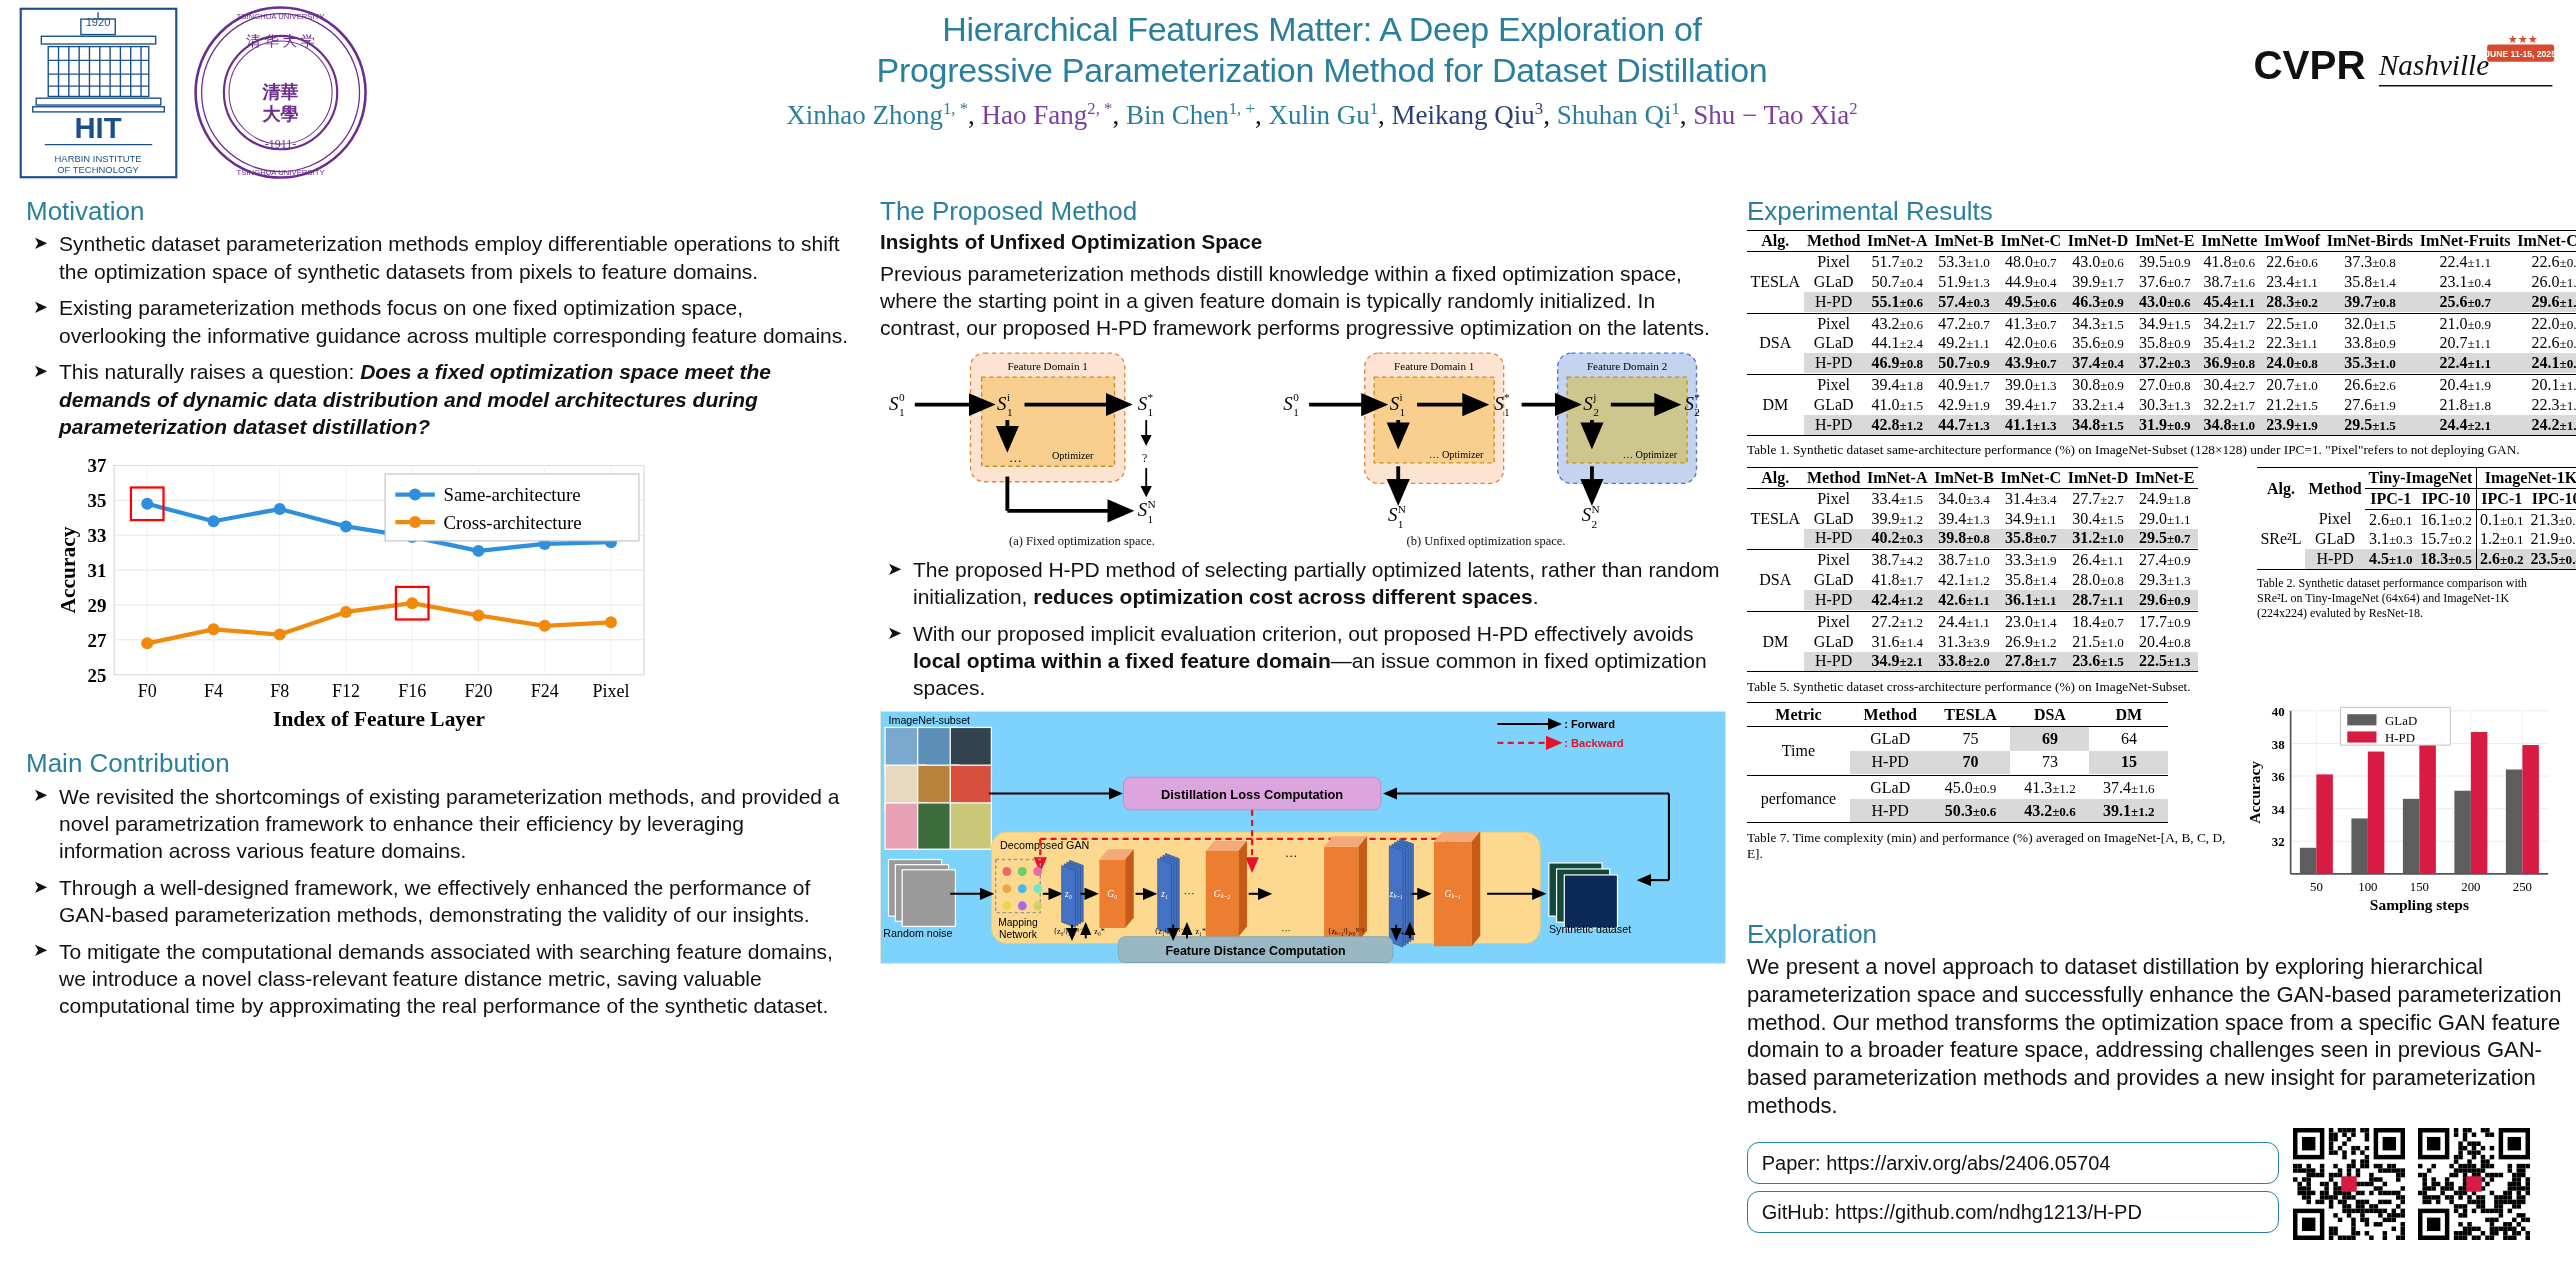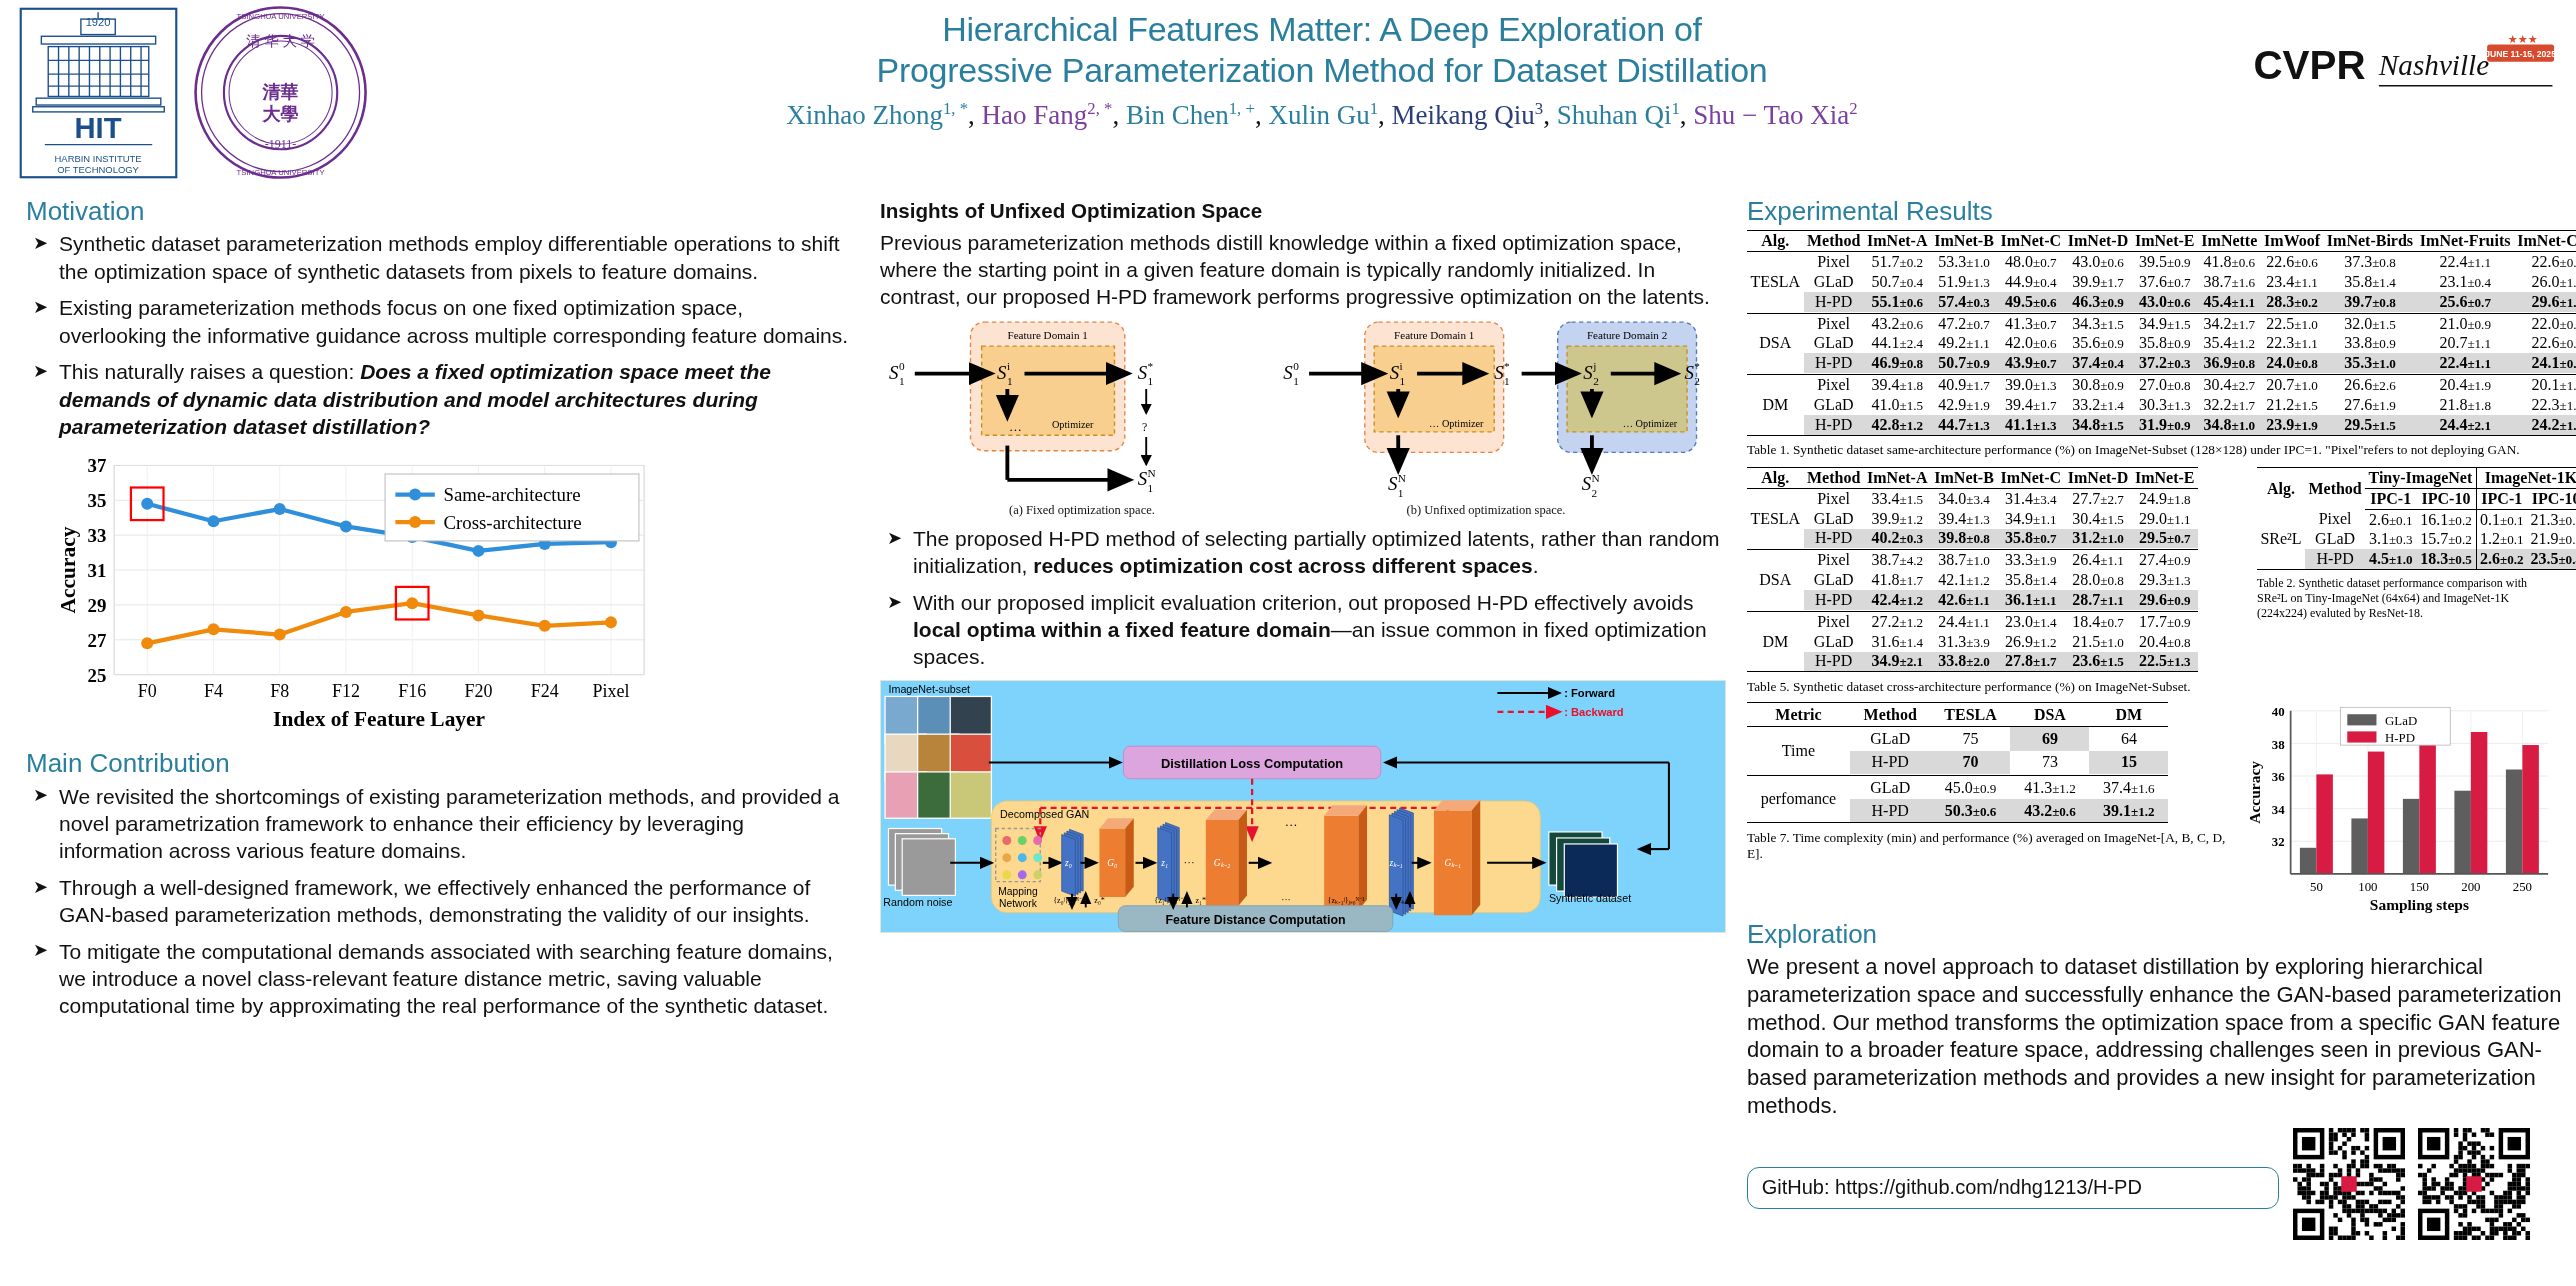--- a/index.html
+++ b/index.html
@@ -248,20 +248,21 @@
 
   <div class="sec-title" style="margin-top:15.5px;">Main Contribution</div>
   <ul class="bullets" id="contrib-bullets">
       <li><span class="arrow">➤</span>We revisited the shortcomings of existing parameterization methods, and provided a novel parametrization framework to enhance their efficiency by leveraging information across various feature domains.</li>
       <li><span class="arrow">➤</span>Through a well-designed framework, we effectively enhanced the performance of GAN-based parameterization methods, demonstrating the validity of our insights.</li>
       <li><span class="arrow">➤</span>To mitigate the computational demands associated with searching feature domains, we introduce a novel class-relevant feature distance metric, saving valuable computational time by approximating the real performance of the synthetic dataset.</li>
     </ul>
 </div>
 
 <div class="col col-mid">
+  <div class="sec-title">The Proposed Method</div>
   <div class="midhead">Insights of Unfixed Optimization Space</div>
   <div class="midpara">Previous parameterization methods distill knowledge within a fixed optimization space, where the starting point in a given feature domain is typically randomly initialized. In contrast, our proposed H-PD framework performs progressive optimization on the latents.</div>
 
   <div class="optfig">
     <svg viewBox="0 0 980 210" width="841" height="180" id="optfig-svg">
         <defs>
           <marker id="ah" markerWidth="7" markerHeight="7" refX="5.6" refY="3" orient="auto">
             <path d="M0,0 L7,3 L0,6 z" fill="#000"></path>
           </marker>
           <marker id="ah2" markerWidth="6" markerHeight="6" refX="5" refY="3" orient="auto">
@@ -900,20 +901,23 @@
           <text x="162" y="46" font-family="Liberation Serif, serif" font-size="15" fill="#000">H-PD</text>
         </svg>
     </div>
   </div>
 
   <div class="sec-title" style="margin-top:1.7px;">Exploration</div>
   <div class="concl-text">We present a novel approach to dataset distillation by exploring hierarchical parameterization space and successfully enhance the GAN-based parameterization method. Our method transforms the optimization space from a specific GAN feature domain to a broader feature space, addressing challenges seen in previous GAN-based parameterization methods and provides a new insight for parameterization methods.</div>
 
   <div style="display:flex; align-items:center; gap:13.7px; margin-top:8.6px;">
     <div>
+      <div class="linkbox">
+        <span>Paper: https://arxiv.org/abs/2406.05704</span>
+      </div>
       <div class="linkbox">
         <span>GitHub: https://github.com/ndhg1213/H-PD</span>
       </div>
     </div>
     <svg width="112" height="112" viewBox="0 0 130 130" id="qr1">
         <rect width="130" height="130" fill="#fff"></rect>
         <rect x="41.6" y="0" width="5.2" height="5.2" fill="#000"></rect>
         <rect x="52" y="0" width="5.2" height="5.2" fill="#000"></rect>
         <rect x="57.2" y="0" width="5.2" height="5.2" fill="#000"></rect>
         <rect x="62.400000000000006" y="0" width="5.2" height="5.2" fill="#000"></rect>

